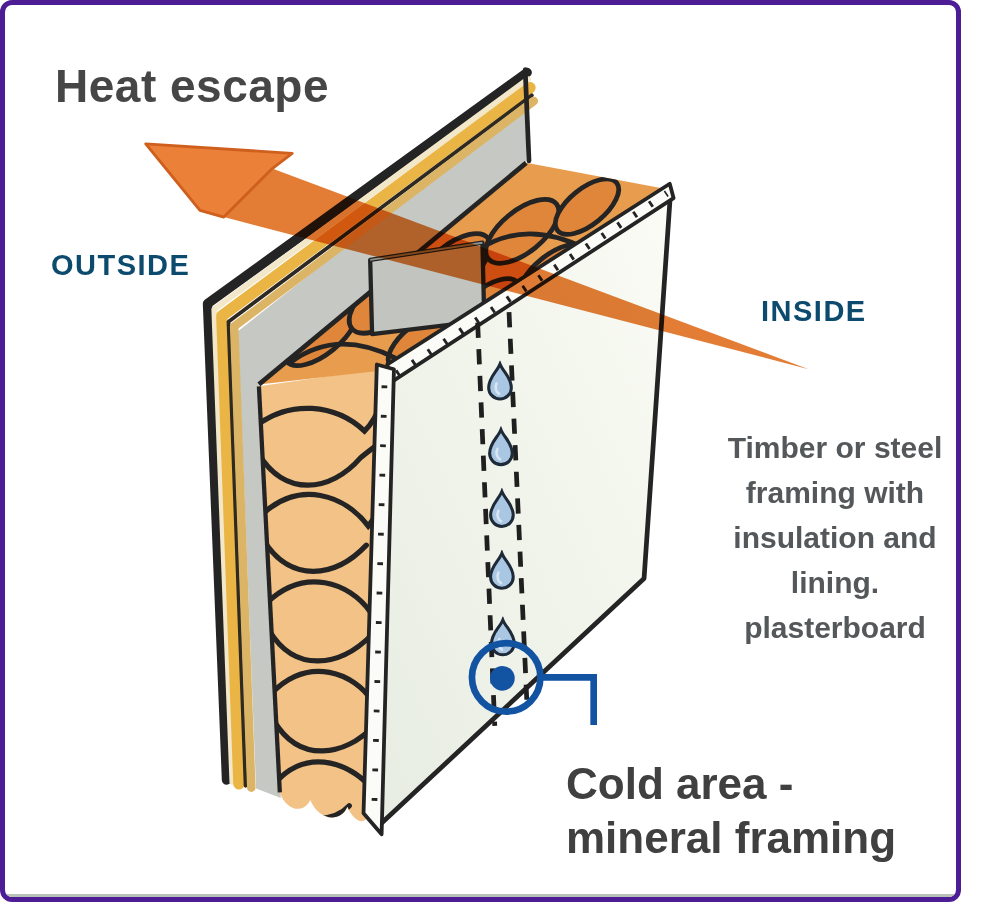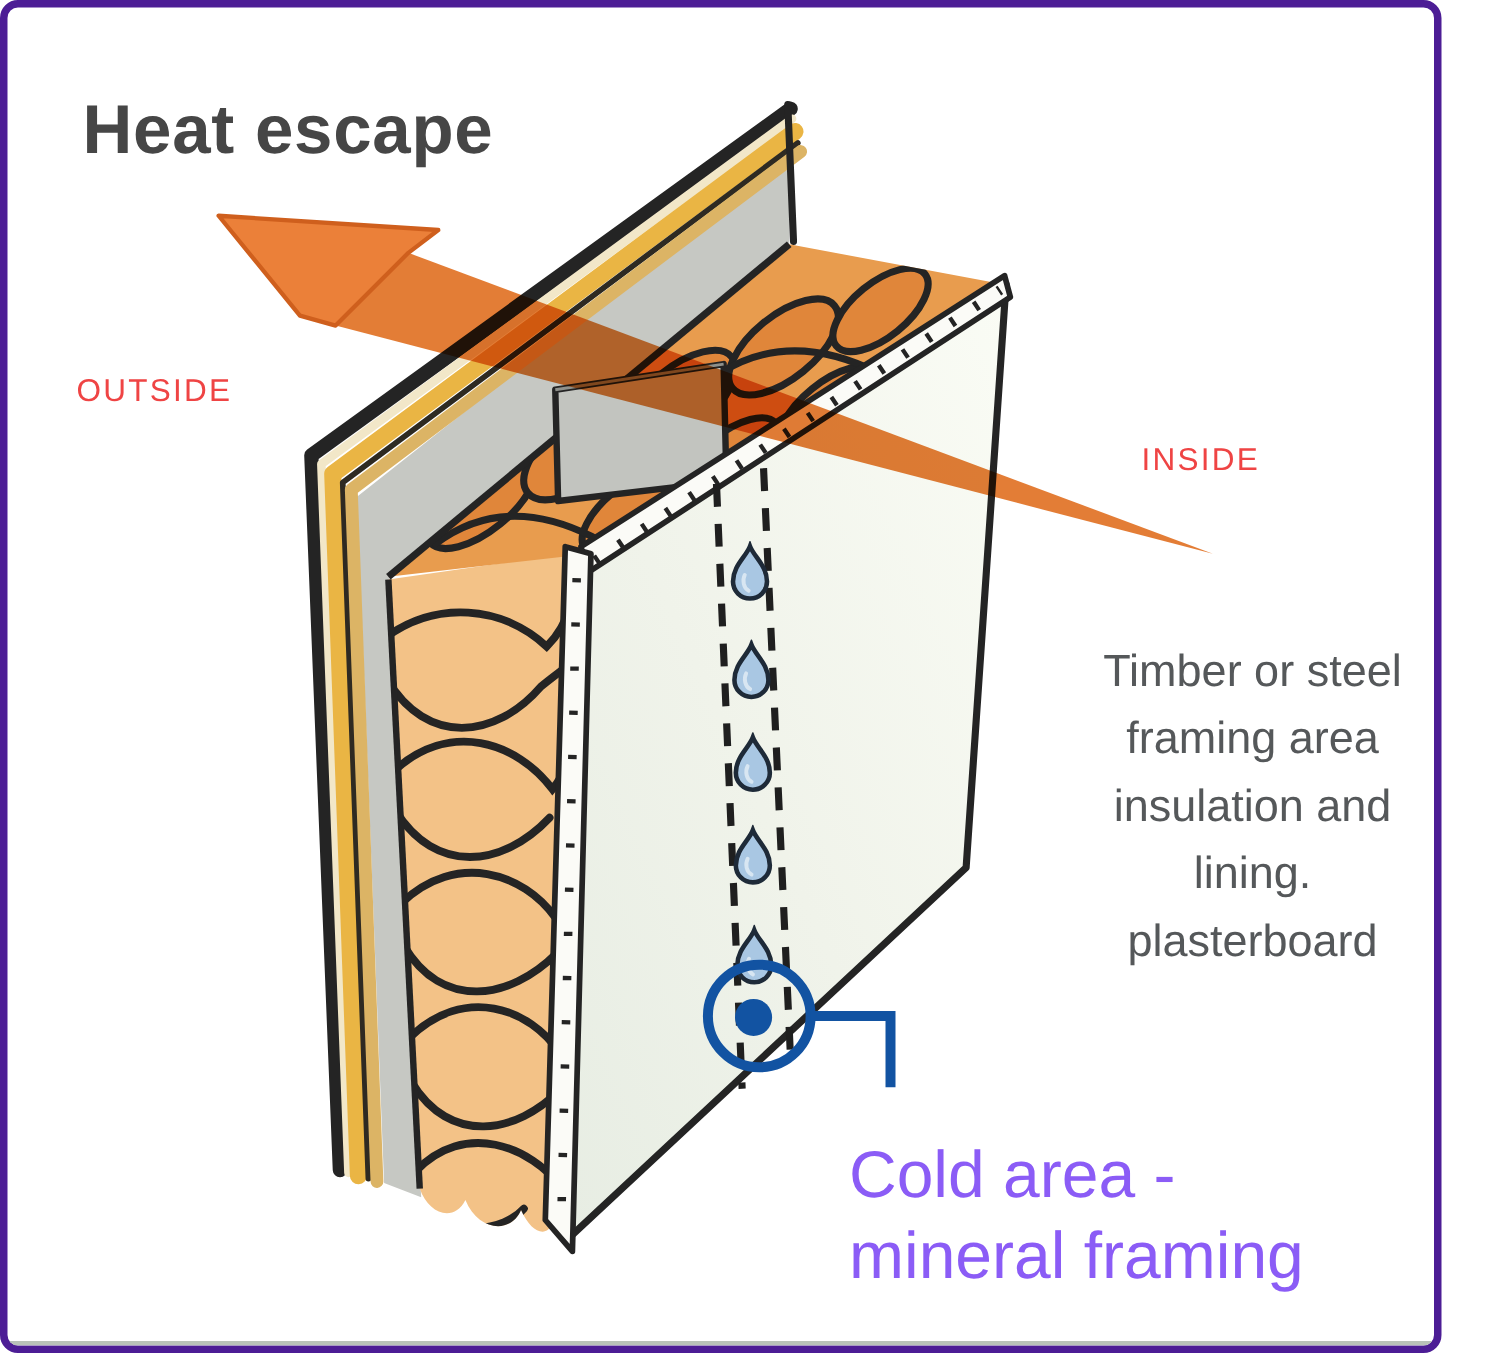--- a/index.html
+++ b/index.html
@@ -6,25 +6,25 @@
   body{font-family:"Liberation Sans","DejaVu Sans",sans-serif;}
   .frame{
     position:relative;width:961px;height:902px;margin:0;
     background:#ffffff;border:5px solid #4c1d95;border-radius:12px;
     overflow:hidden;box-sizing:border-box;
   }
   .frame::after{content:"";position:absolute;left:0;right:0;bottom:0;height:3px;background:#b9c2b9;}
   .illus{position:absolute;left:0;top:0;width:100%;height:100%;}
   .txt{position:absolute;color:#454545;}
   .title{left:50px;top:54px;font-size:46px;font-weight:bold;letter-spacing:0.5px;color:#464646;}
-  .side-label{font-size:21px;font-weight:400;letter-spacing:1.5px;color:#ef4444;}
+  .side-label{font-size:29px;font-weight:700;letter-spacing:1.5px;color:#0c4a6e;}
   .outside{left:46px;top:244px;}
   .inside{left:756px;top:254px;margin-top:36px;}
-  .annotation{left:676px;top:420px;width:308px;text-align:center;font-size:30px;line-height:45px;color:#55585a;font-weight:400;}
-  .cold-label{left:561px;top:752px;font-size:44px;line-height:54px;font-weight:normal;color:#8b5cf6;}
+  .annotation{left:676px;top:420px;width:308px;text-align:center;font-size:30px;line-height:45px;color:#55585a;font-weight:700;}
+  .cold-label{left:561px;top:752px;font-size:44px;line-height:54px;font-weight:bold;color:#404040;}
 </style>
 </head>
 <body>
 
 <div class="frame">
 
   <svg class="illus" viewBox="0 0 1000 906" xmlns="http://www.w3.org/2000/svg">
     <defs>
       <linearGradient id="faceGrad" x1="1" y1="0" x2="0" y2="1">
         <stop offset="0" stop-color="#fafcf5"></stop>
@@ -135,21 +135,21 @@
       <path d="M563,691 L619,691 L619,741" fill="none" stroke="#1253a2" stroke-width="7"></path>
     </g>
   </svg>
 
   <div class="txt title">Heat escape</div>
   <div class="txt side-label outside">OUTSIDE</div>
   <div class="txt side-label inside">INSIDE</div>
 
   <div class="txt annotation">
     <div>Timber or steel</div>
-    <div>framing area</div>
+    <div>framing with</div>
     <div>insulation and</div>
     <div>lining.</div>
     <div>plasterboard</div>
   </div>
 
   <div class="txt cold-label">
     <div>Cold area -</div>
     <div>mineral framing</div>
   </div>
 

